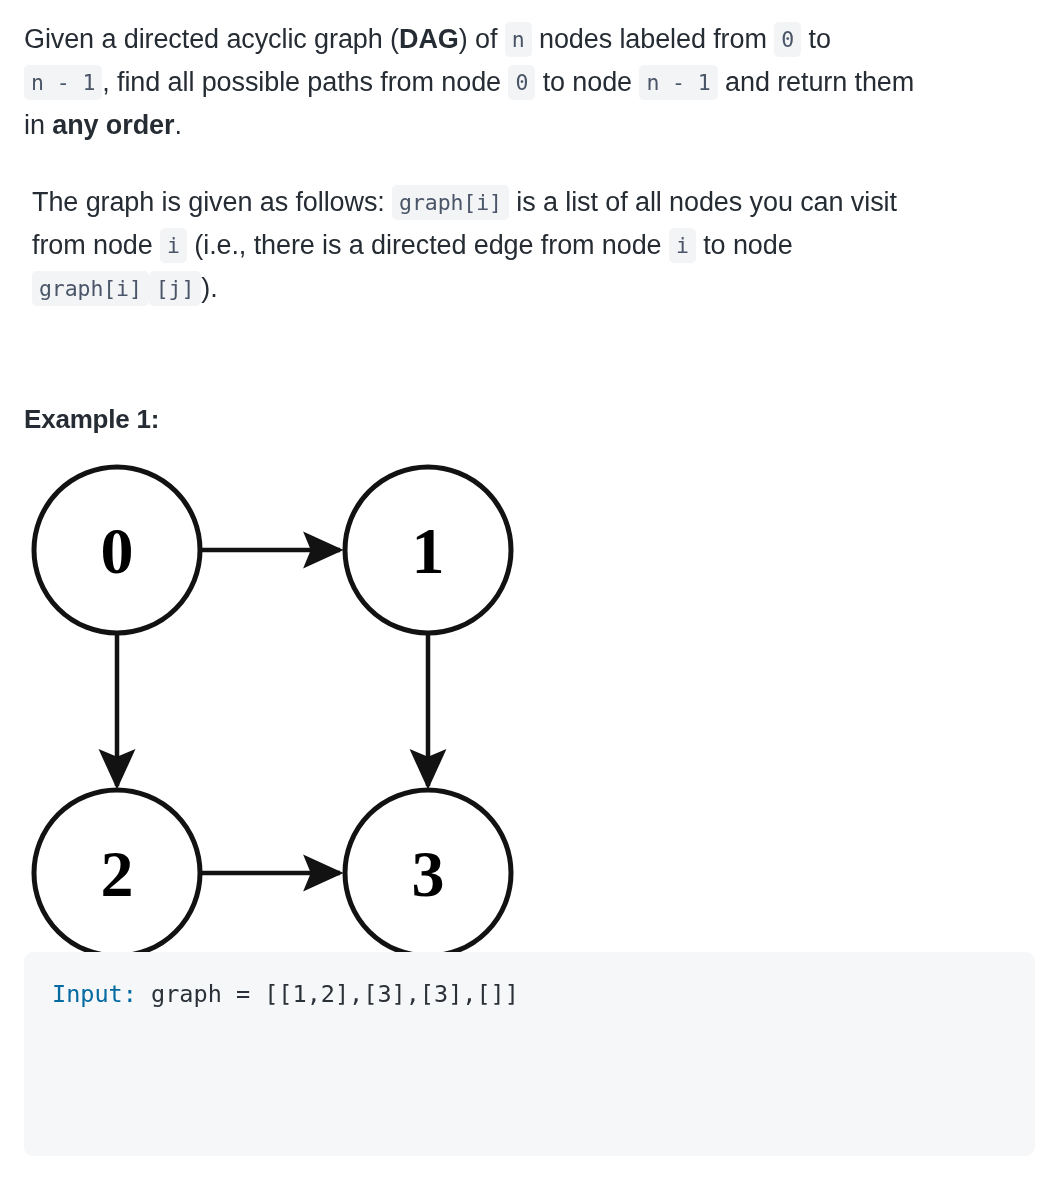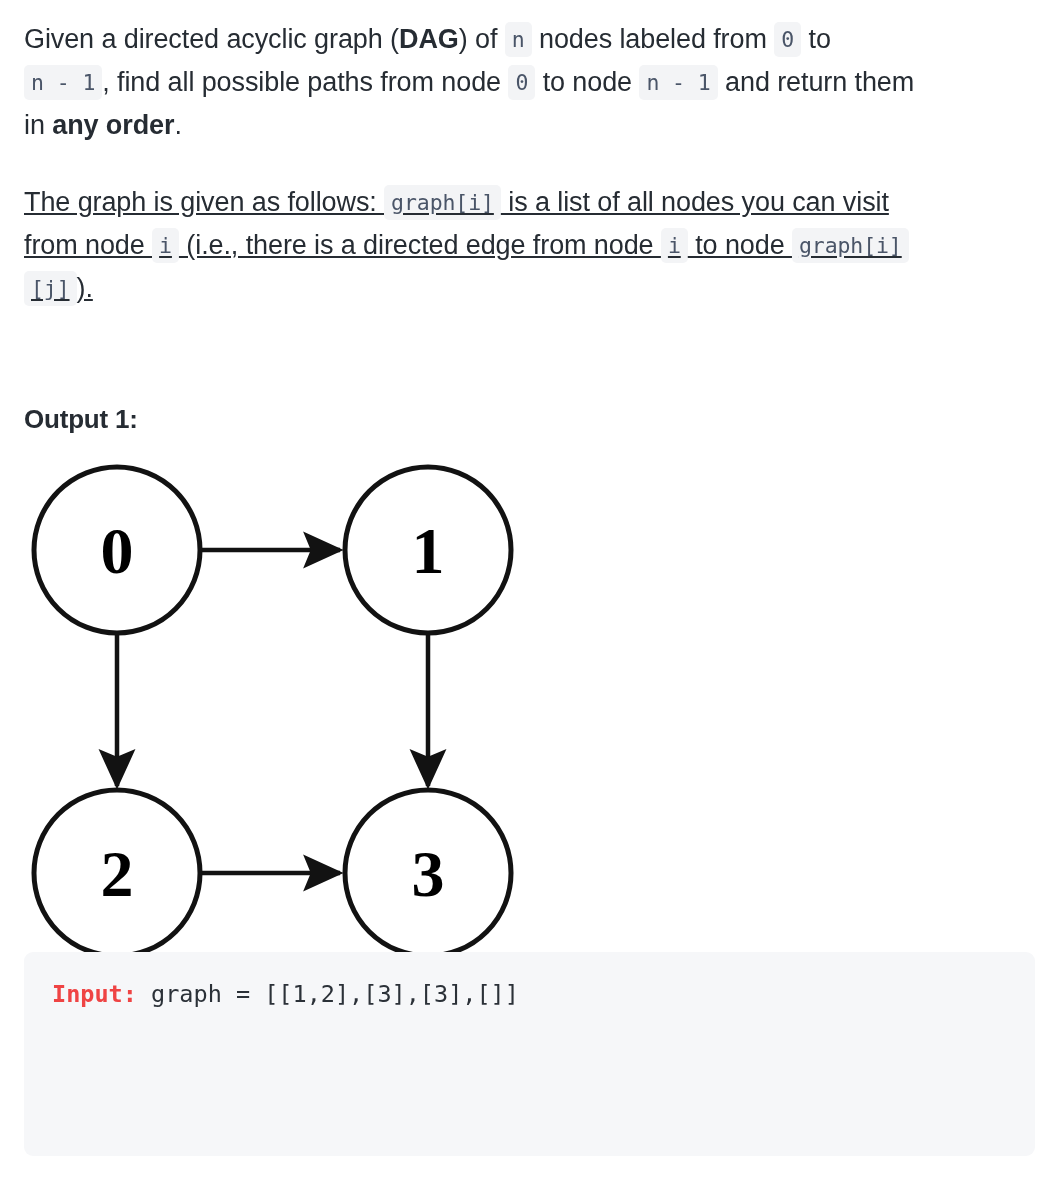--- a/index.html
+++ b/index.html
@@ -27,21 +27,21 @@
   }
 
   
   .prose {
     font-size: 27px;
     line-height: 43px;
     color: #262c33;
     letter-spacing: -0.1px;
   }
   .prose.p1 { margin: 18px 0 0 0; }
-  .prose.p2 { margin: 34px 0 0 0; text-decoration: underline; }
+  .prose.p2 { margin: 34px 0 0 8px; }
 
   b, .bold { font-weight: 700; }
 
   
   code.chip {
     font-family: "DejaVu Sans Mono", "Liberation Mono", monospace;
     font-size: 21.5px;
     line-height: 1;
     color: #4a5568;
     background: #f3f4f6;
@@ -83,33 +83,33 @@
     background: #f6f7f9;
     border-radius: 9px;
     padding: 22px 28px 24px 28px;
     font-family: "DejaVu Sans Mono", "Liberation Mono", monospace;
     font-size: 23.5px;
     line-height: 40px;
     color: #2b3138;
     white-space: pre-wrap;
     word-break: break-word;
   }
-  .codeblock .lbl { font-weight: 700; color: #ef4444; }
+  .codeblock .lbl { font-weight: 400; color: #0369a1; }
   .codeblock .ln { display: block; }
 </style>
 </head>
 <body>
 
 <div class="page">
 
   <p class="prose p1"><span>Given a directed acyclic graph (</span><b>DAG</b><span>) of </span><code class="chip">n</code><span> nodes labeled from </span><code class="chip">0</code><span> to </span><code class="chip">n - 1</code><span>, find all possible paths from node </span><code class="chip">0</code><span> to node </span><code class="chip">n - 1</code><span> and return them in </span><b>any</b><b> order</b><span>.</span></p>
 
   <p class="prose p2"><span>The graph is given as follows: </span><code class="chip">graph[i]</code><span> is a list of all nodes you can visit from node </span><code class="chip">i</code><span> (i.e., there is a directed edge from node </span><code class="chip">i</code><span> to node </span><code class="chip">graph[i]</code><code class="chip">[j]</code><span>).</span></p>
 
-  <div class="example-heading">Output 1:</div>
+  <div class="example-heading">Example 1:</div>
 
   <div class="graph-figure">
     <svg width="520" height="510" viewBox="0 0 520 510" xmlns="http://www.w3.org/2000/svg">
       <defs>
         <marker id="arrowhead" markerWidth="9" markerHeight="9" refX="8.2" refY="4.5" orient="auto" markerUnits="strokeWidth">
           <path d="M0,0.4 L9,4.5 L0,8.6 L1.7,4.5 Z" fill="#121212"></path>
         </marker>
       </defs>
 
       <line x1="183" y1="94" x2="322" y2="94" stroke="#121212" stroke-width="4.5" marker-end="url(#arrowhead)"></line>

